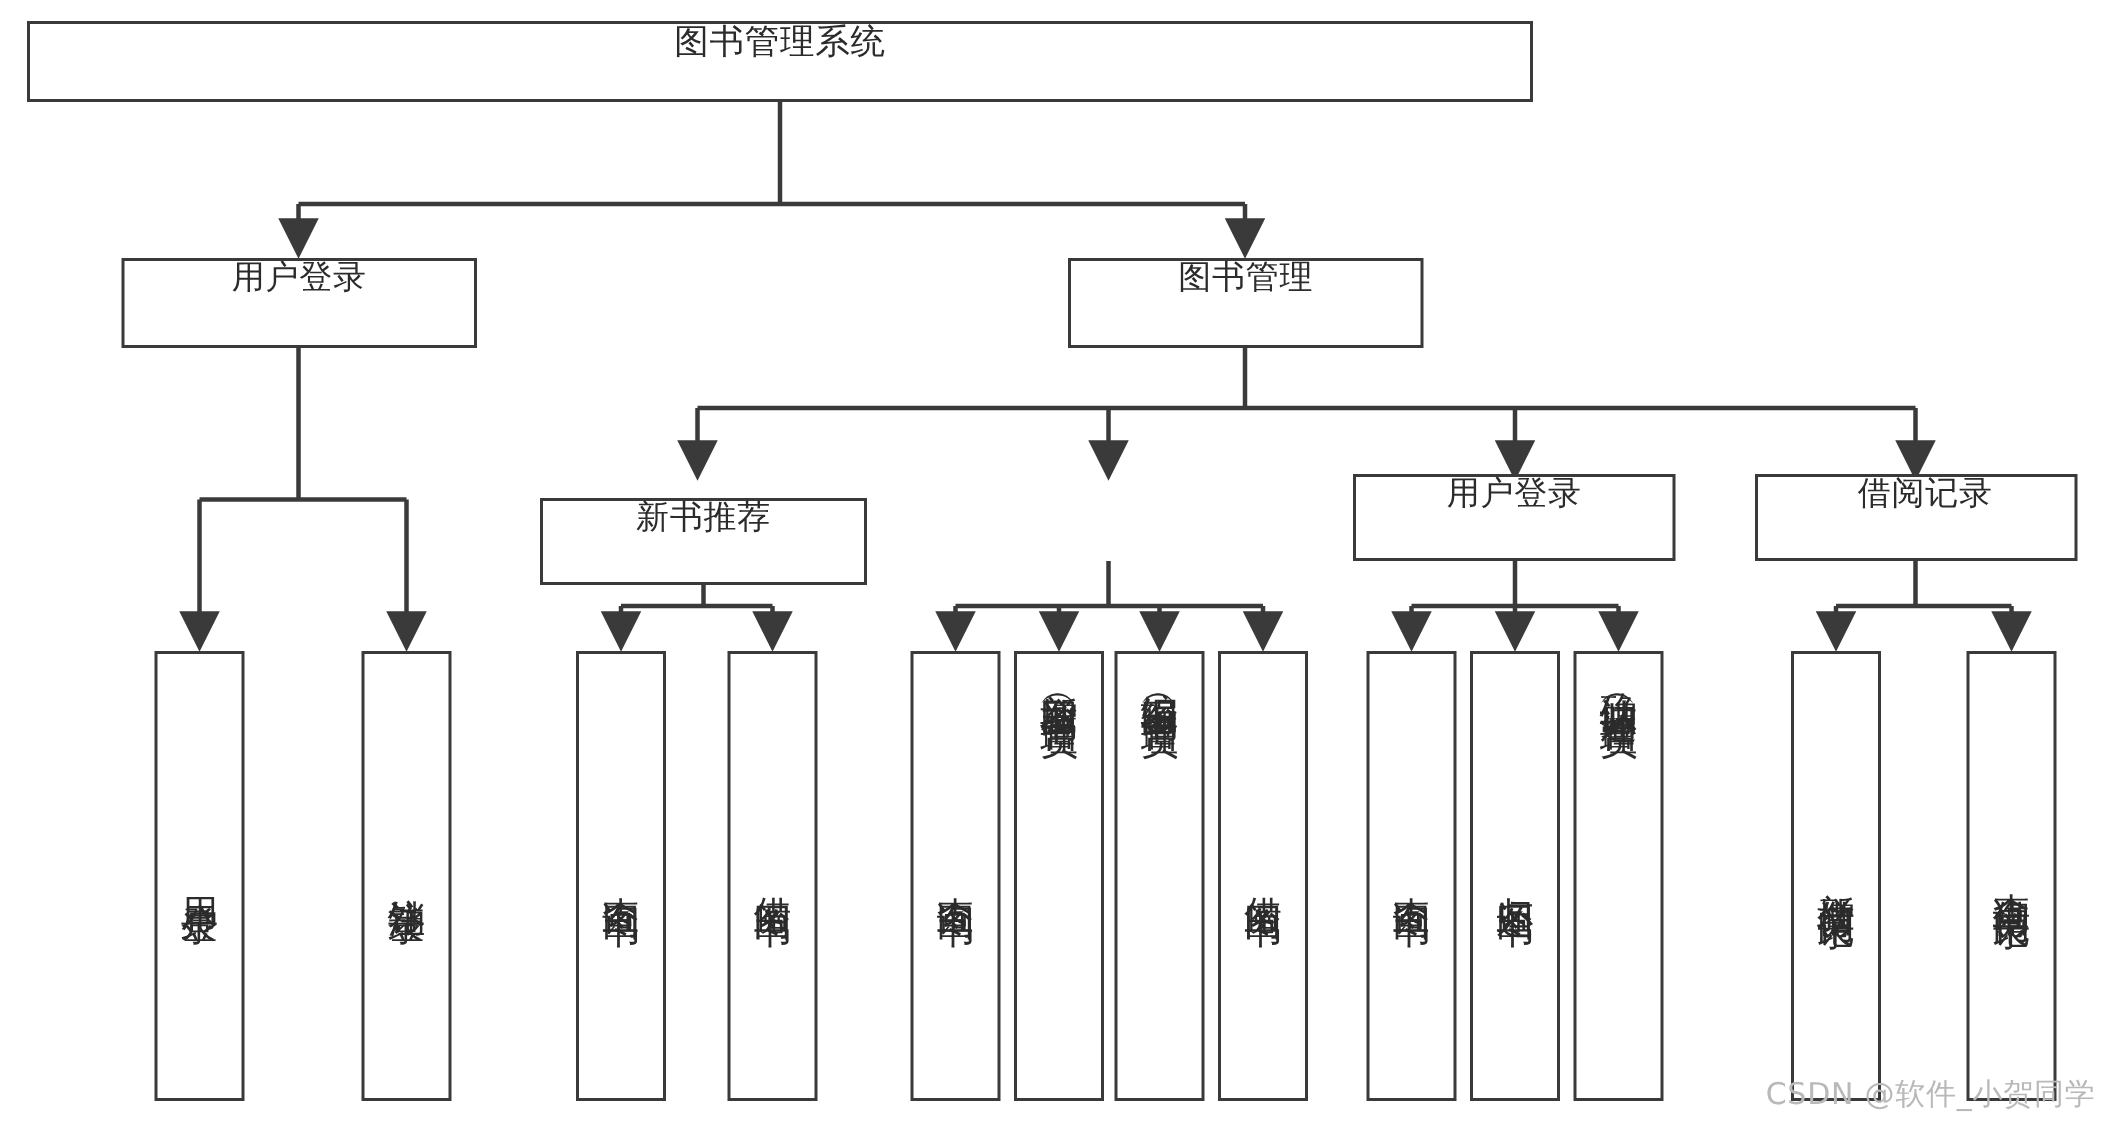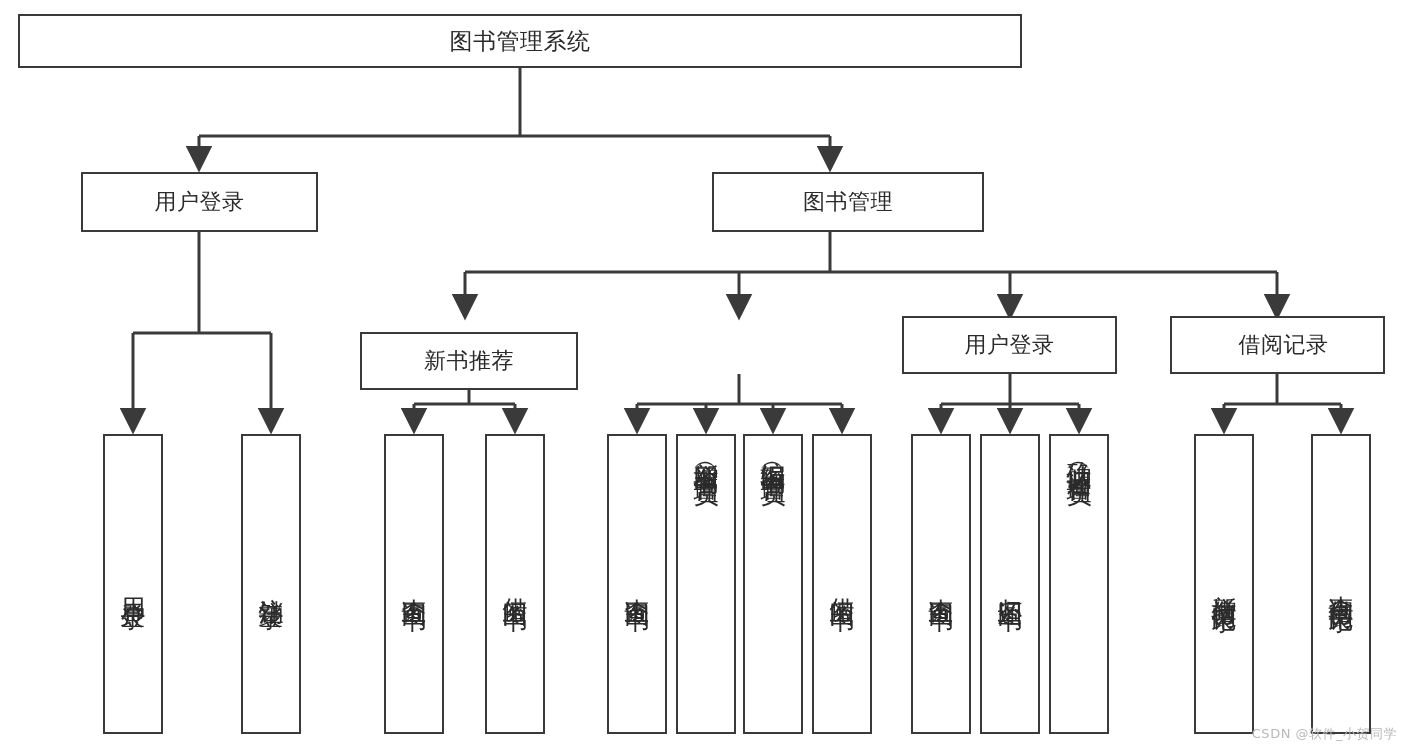--- a/index.html
+++ b/index.html
@@ -25,21 +25,20 @@
     width: 1405px;
     height: 747px;
     pointer-events: none;
   }
   .node {
     position: absolute;
     box-sizing: border-box;
     border: 2px solid #3a3a3a;
     background: #ffffff;
     display: flex;
-    align-items: center;
     justify-content: center;
     color: #2b2b2b;
   }
   .node .label {
     display: block;
     text-align: center;
     line-height: 1.05;
     letter-spacing: 0.5px;
   }
   
@@ -65,21 +64,21 @@
     white-space: nowrap;
   }
   .node.leaf.centered {
     align-items: center;
     padding-top: 0;
   }
   .watermark {
     position: absolute;
     right: 8px;
     bottom: 4px;
-    font-size: 13px;
+    font-size: 20px;
     color: #b9b9b9;
     letter-spacing: 0.5px;
     white-space: nowrap;
     user-select: none;
   }
 </style>
 </head>
 <body>
 
 <div id="diagram-canvas">
@@ -136,21 +135,21 @@
   </svg>
 
   <div class="node root" style="left:18px; top:14px; width:1004px; height:54px;">
     <span class="label">图书管理系统</span>
   </div>
 
   <div class="node branch" style="left:81px; top:172px; width:237px; height:60px;">
     <span class="label">用户登录</span>
   </div>
 
-  <div class="node branch" style="left:712px; top:172px; width:272px; height:60px;">
+  <div class="node branch" style="left:712px; top:172px; width:237px; height:60px;">
     <span class="label">图书管理</span>
   </div>
 
   <div class="node branch" style="left:360px; top:316px; width:218px; height:58px;margin-top:16px;">
     <span class="label">新书推荐</span>
   </div>
 
 
   <div class="node branch" style="left:902px; top:316px; width:215px; height:58px;">
     <span class="label">用户登录</span>

